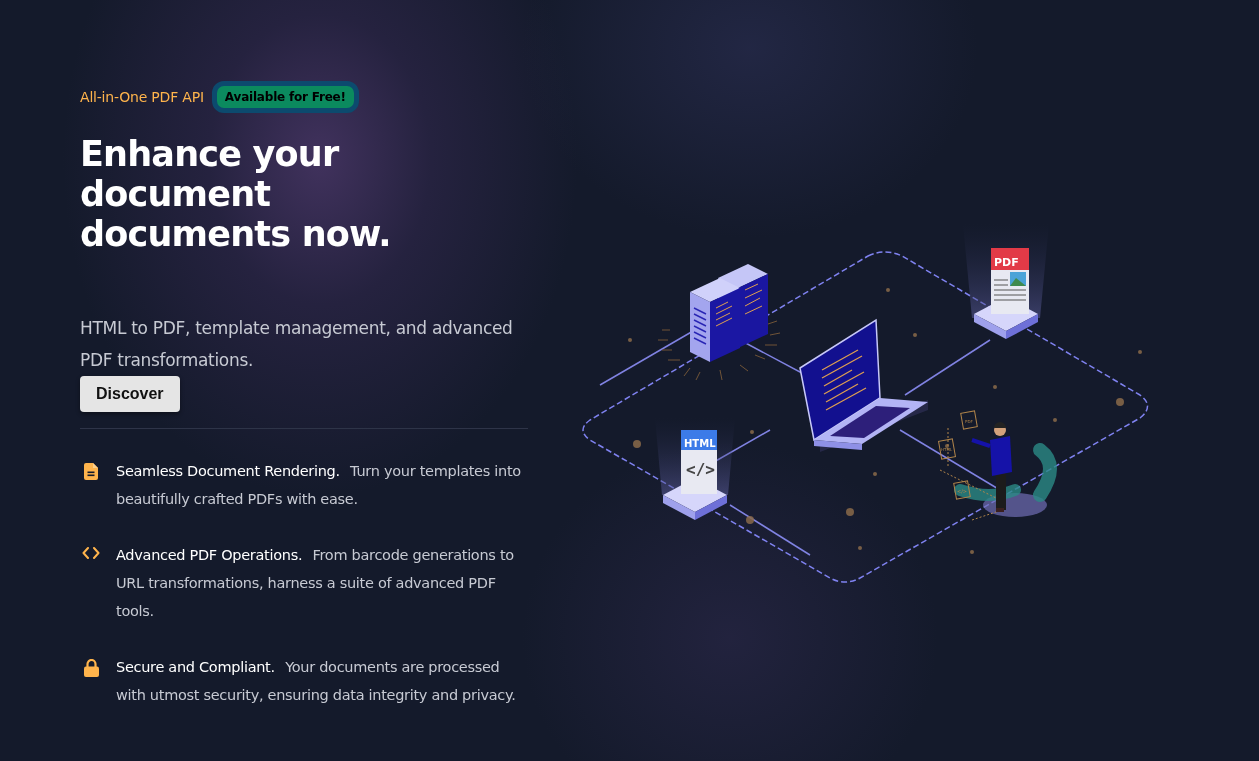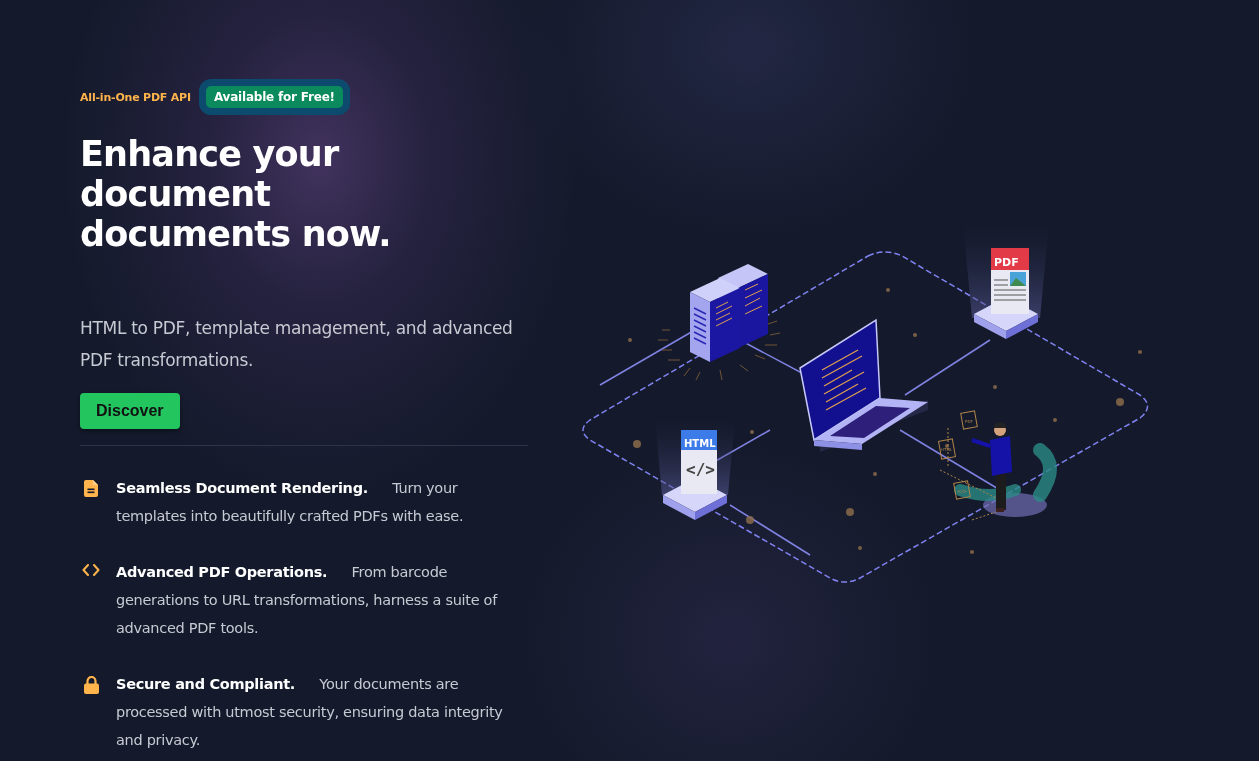--- a/index.html
+++ b/index.html
@@ -21,45 +21,45 @@
     pointer-events: none;
   }
   .bg-glow-3 {
     position: absolute; left: 520px; top: 440px; width: 420px; height: 360px;
     background: radial-gradient(ellipse at 50% 55%, rgba(46,42,78,0.55) 0%, rgba(20,26,43,0) 70%);
     pointer-events: none;
   }
   .left { position: absolute; left: 80px; top: 84px; width: 448px; }
   .eyebrow { display: flex; align-items: center; gap: 8px; height: 26px; }
   .eyebrow-label {
-    color: #ffb44c; font-weight: bold; font-size: 11px; letter-spacing: -0.2px;
+    color: #ffb44c; font-weight: normal; font-size: 14px; letter-spacing: -0.2px;
   }
   .badge {
-    background: #0b8a5e; color: #ffffff; font-size: 12px; font-weight: bold;
-    padding: 4px 8px; border-radius: 12px; border: 7px solid #0c4a6e; letter-spacing: -0.2px;
+    background: #0b8a5e; color: #000000; font-size: 12px; font-weight: bold;
+    padding: 4px 8px; border-radius: 12px; border: 5px solid #0c4a6e; letter-spacing: -0.2px;
   }
   h1 {
     margin-top: 24px; font-size: 35px; line-height: 40px; font-weight: bold;
     color: #fff; letter-spacing: -0.8px;
   }
   .subtitle {
     margin-top: 58px; font-size: 17px; line-height: 32px; color: #c7cad3; letter-spacing: -0.3px;
   }
   .discover {
-    display: inline-block; margin-top: 17px; background: #22c55e; color: #111;
+    display: inline-block; background: #e5e5e5; color: #111;
     font-family: "Liberation Sans", sans-serif; font-size: 16px; font-weight: bold;
     padding: 0 16px; height: 36px; line-height: 36px; border-radius: 4px;
     box-shadow: 0 2px 4px rgba(0,0,0,0.4); cursor: pointer;
   }
   .divider { margin-top: 16px; height: 1px; background: #2e3448; width: 448px; }
   .features { margin-top: 28px; }
   .feature { display: flex; gap: 14px; margin-bottom: 28px; }
   .feature-icon { width: 22px; flex: none; display: flex; justify-content: center; padding-top: 6px; }
   .feature-text { font-size: 14.5px; line-height: 28px; color: #c7cad3; letter-spacing: -0.3px; }
-  .feature-title { color: #fff; font-weight: bold; margin-right: 20px; }
+  .feature-title { color: #fff; font-weight: normal; margin-right: 6px; }
   .illus { position: absolute; left: 570px; top: 200px; width: 600px; height: 400px; }
 </style>
 </head>
 <body>
 
 <div class="bg-glow-1"></div>
 <div class="bg-glow-2"></div>
 <div class="bg-glow-3"></div>
 
 <section class="left">

